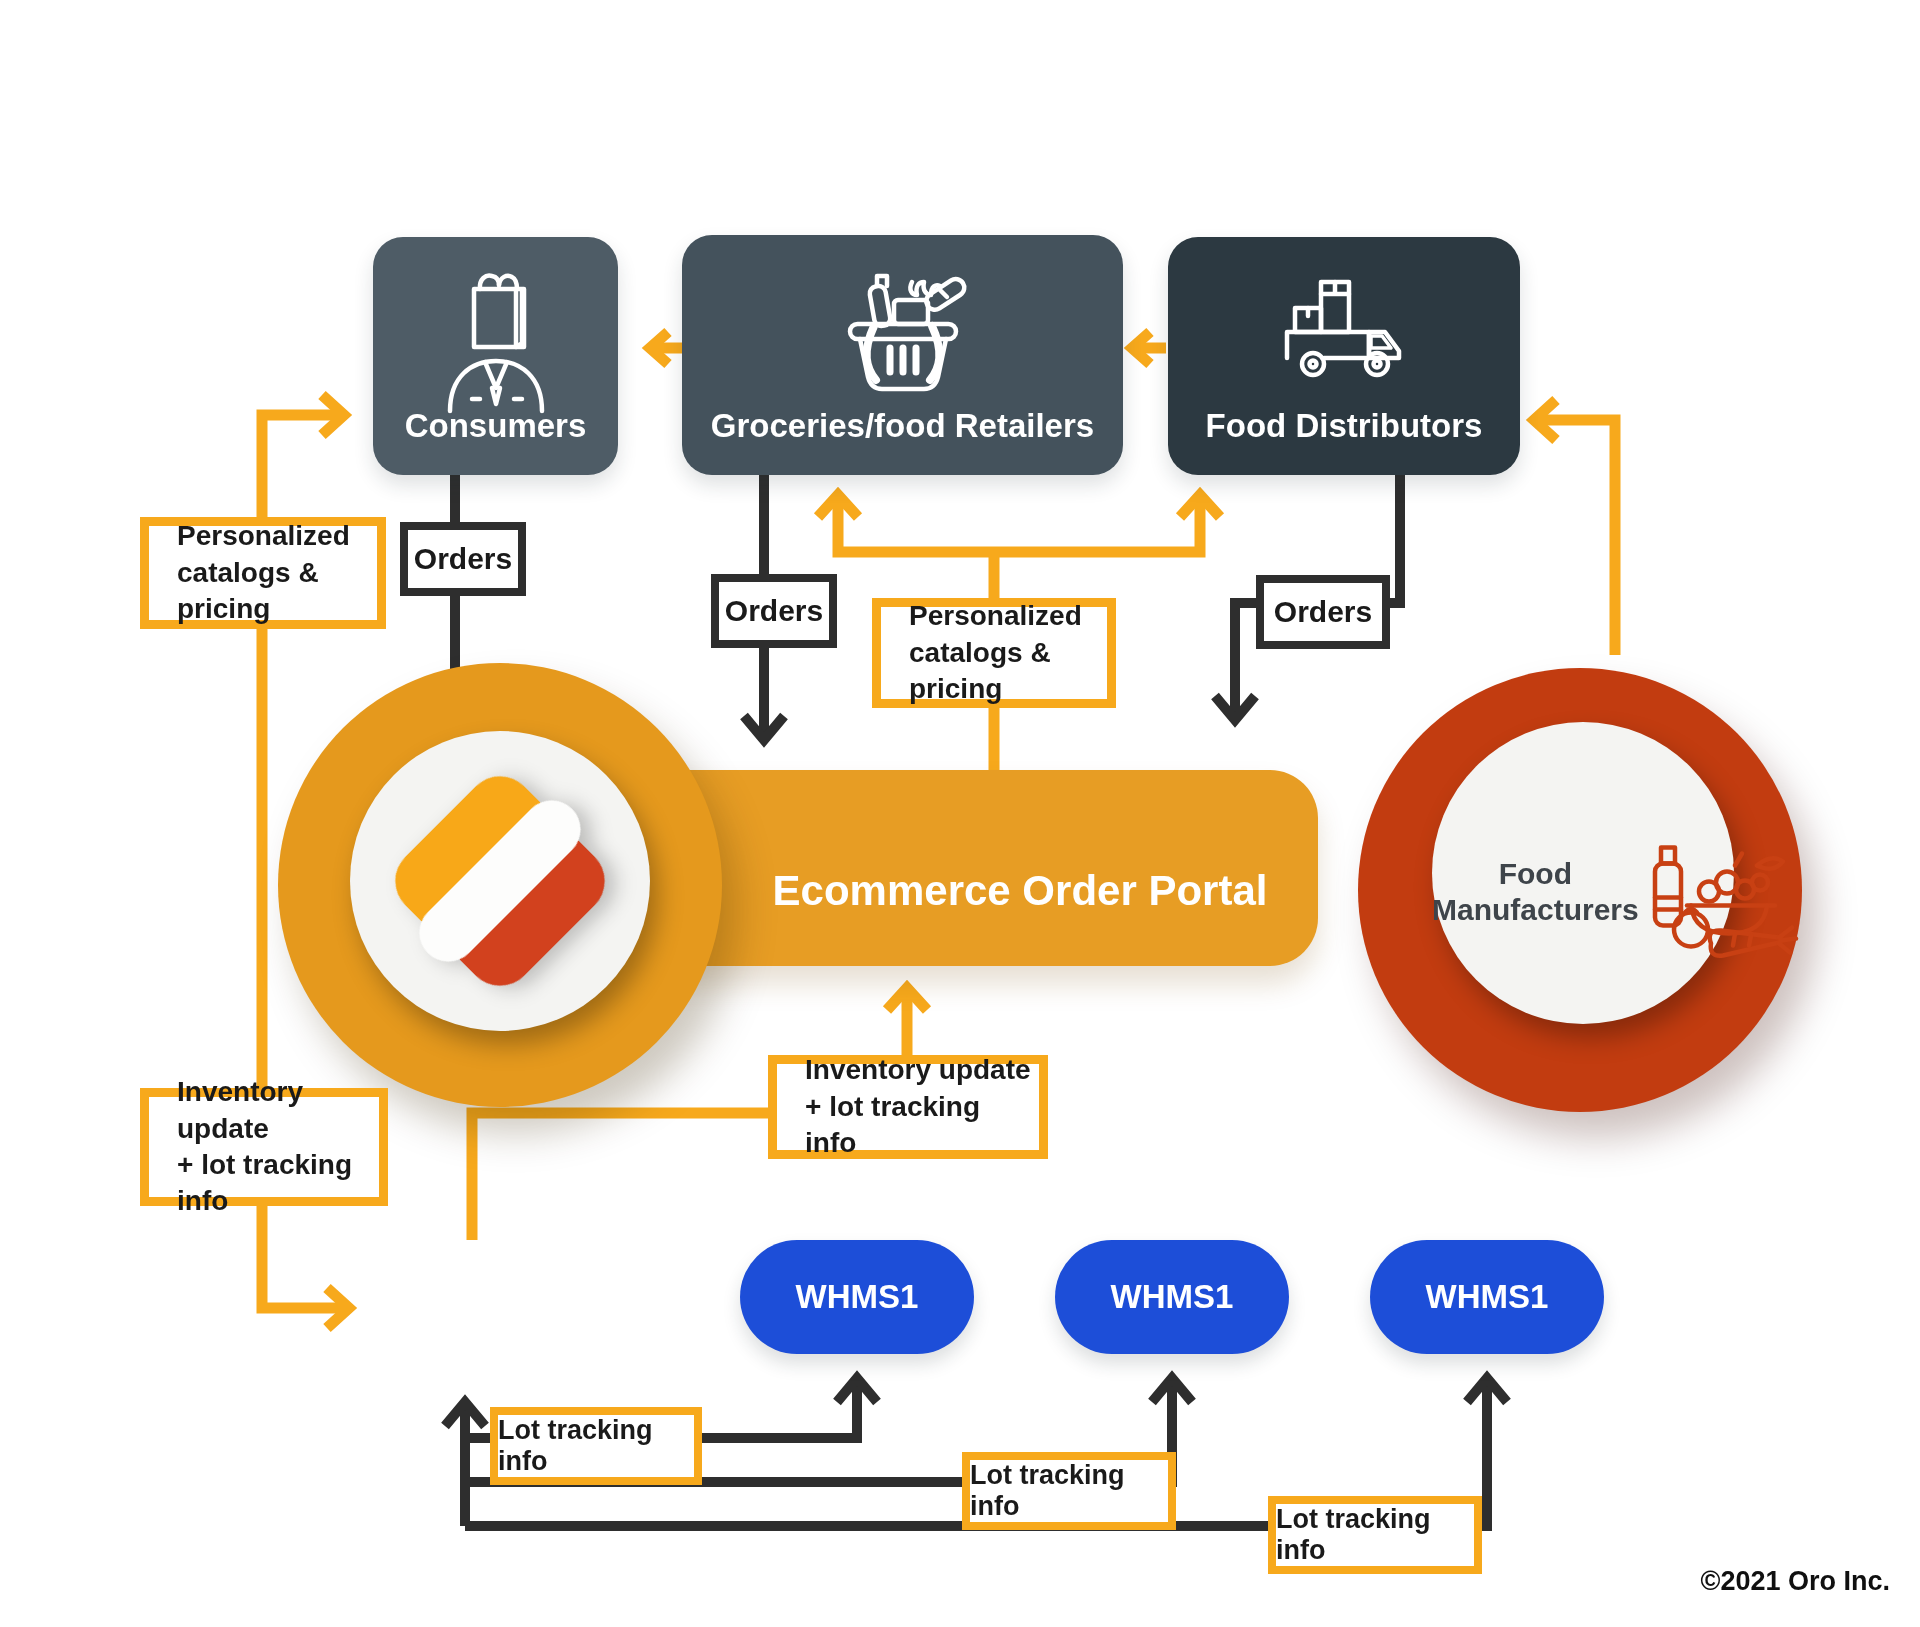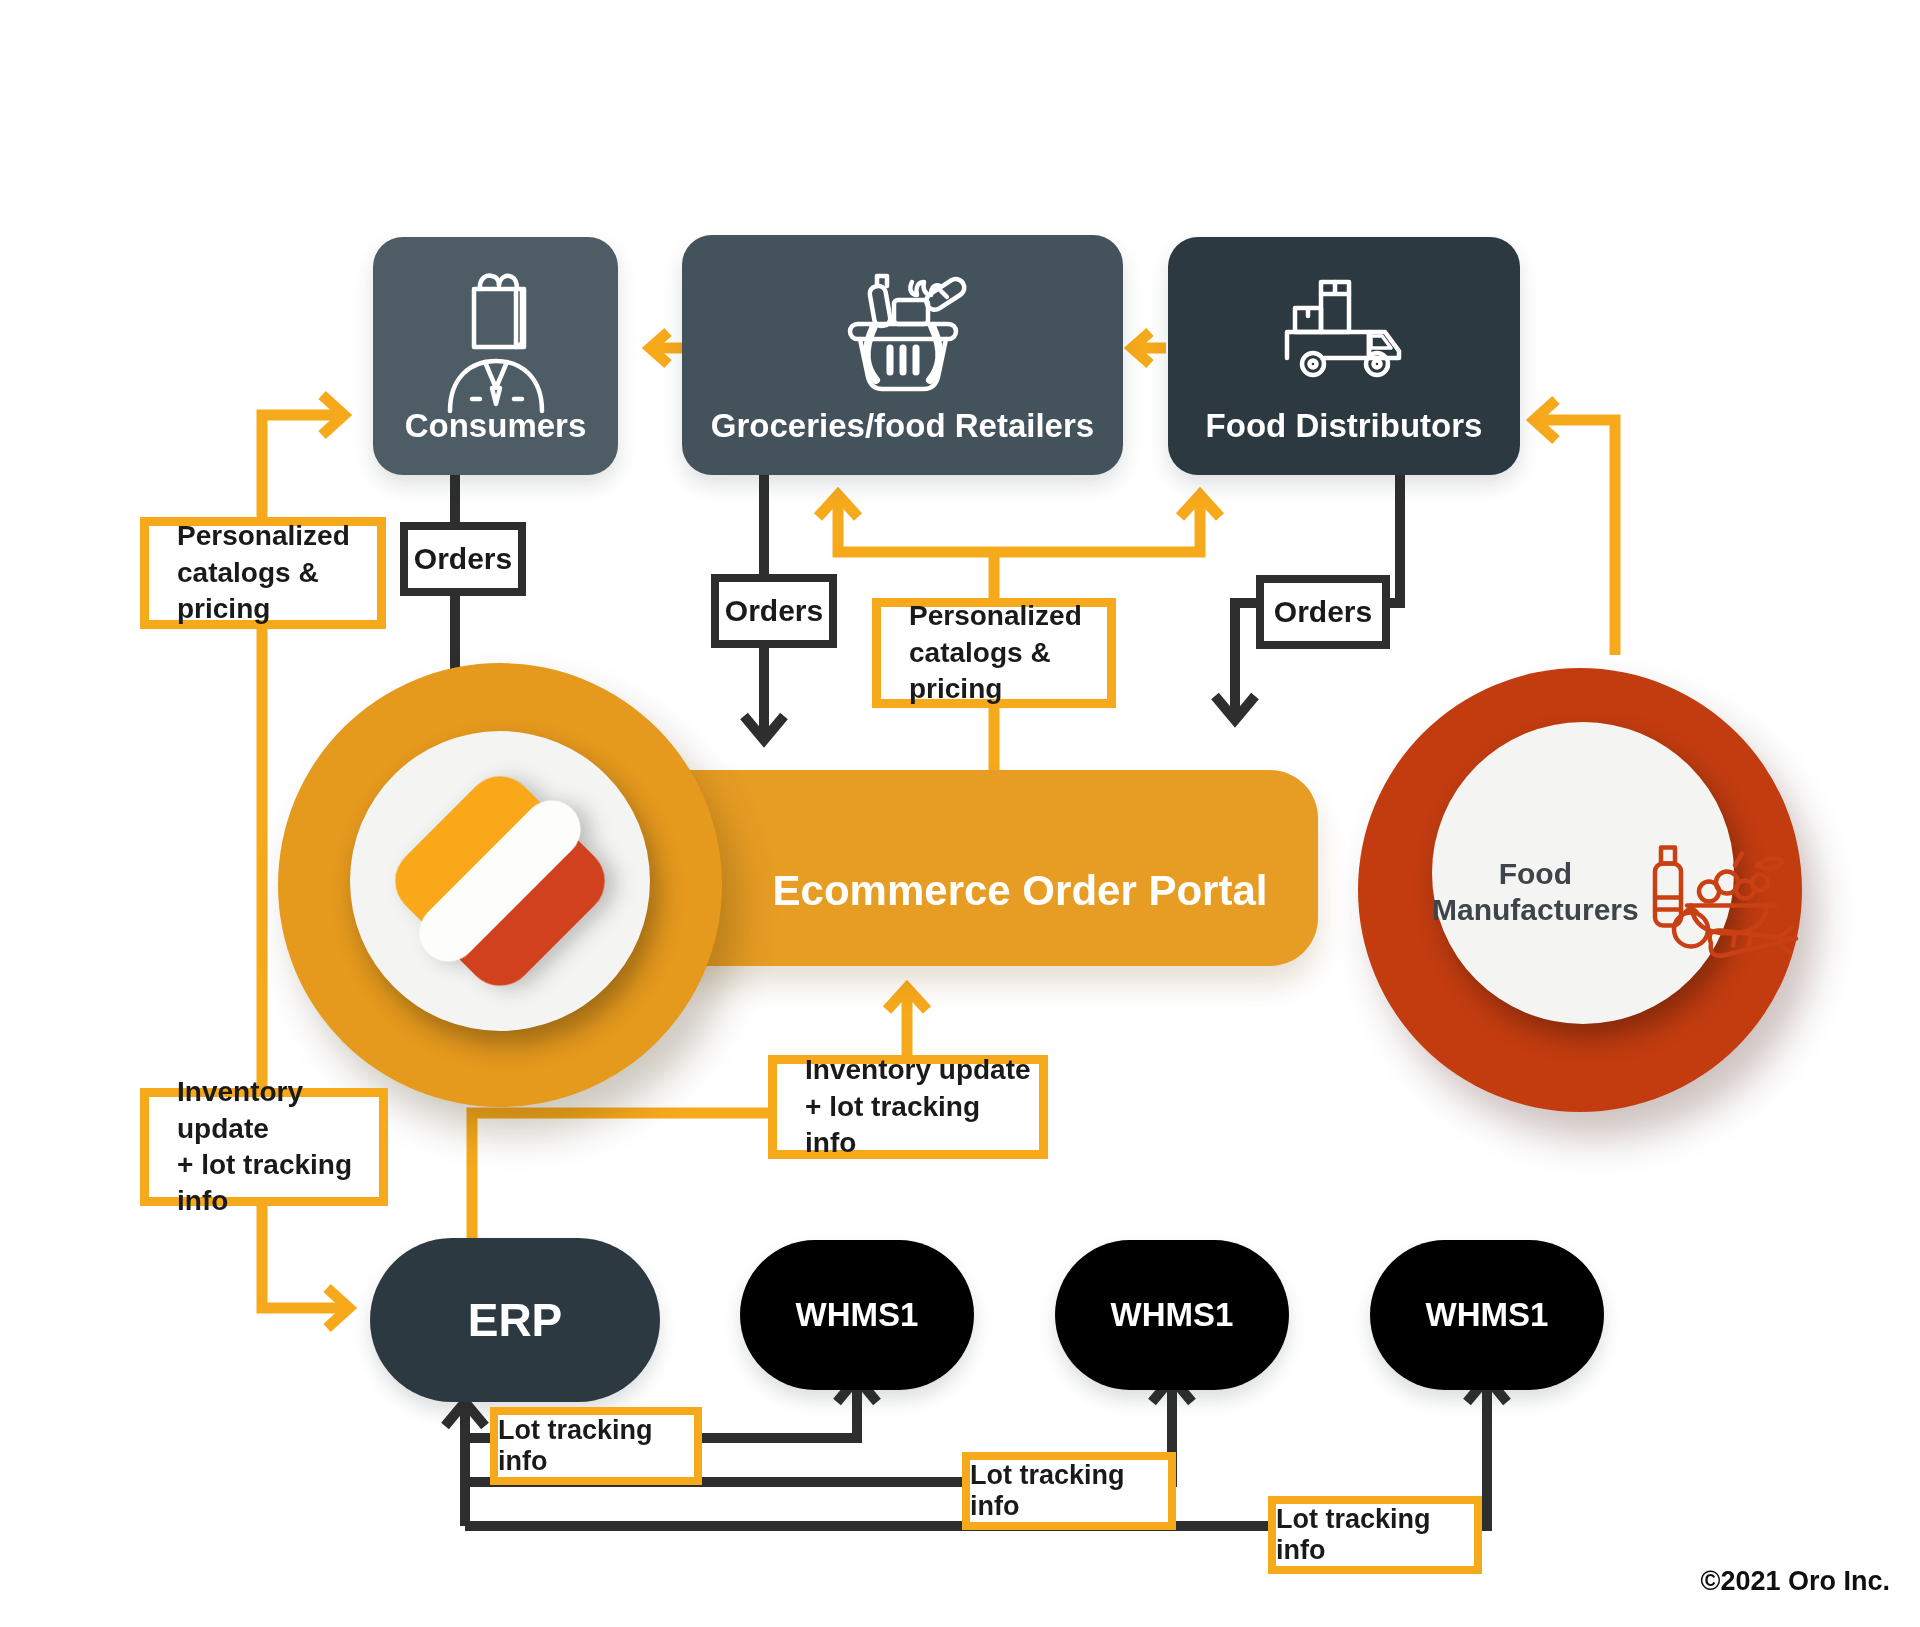--- a/index.html
+++ b/index.html
@@ -57,21 +57,21 @@
             transform:rotate(-45deg);
             background:linear-gradient(180deg,#F8A818 0%,#F8A818 50%,#D2411E 50%,#D2411E 100%);
             filter:drop-shadow(6px 10px 10px rgba(0,0,0,.22));}
   .oro-logo .pill{position:absolute;left:50%;top:50%;width:204px;height:58px;border-radius:29px;
                   background:#fdfdfc;transform:translate(-50%,-50%);}
 
   
   .pill-node{border-radius:90px;z-index:3;display:flex;align-items:center;justify-content:center;
              color:#fff;font-weight:600;box-shadow:0 10px 18px rgba(30,40,50,.15);}
   .erp{left:370px;top:1238px;width:290px;height:164px;background:#2C3941;font-size:46px;}
-  .whms{top:1240px;width:234px;height:150px;background:#000000;font-size:33px;}
+  .whms{top:1240px;width:234px;height:114px;background:#1d4ed8;font-size:33px;}
   .whms.w1{left:740px;} .whms.w2{left:1055px;} .whms.w3{left:1370px;}
 
   .copyright{left:1500px;top:1566px;width:390px;text-align:right;font-size:27px;font-weight:600;color:#101010;z-index:3;}
 
   
   .orders1{left:400px;top:522px;width:110px;height:58px;}
   .orders2{left:711px;top:574px;width:110px;height:58px;}
   .orders3{left:1256px;top:575px;width:118px;height:58px;}
   .pers1{left:140px;top:517px;width:246px;height:112px;}
   .pers2{left:872px;top:598px;width:244px;height:110px;}
@@ -281,23 +281,20 @@
   <div class="abs tag lot lot1">
     <span>Lot tracking info</span>
   </div>
   <div class="abs tag lot lot2">
     <span>Lot tracking info</span>
   </div>
   <div class="abs tag lot lot3">
     <span>Lot tracking info</span>
   </div>
 
-  <div class="abs pill-node erp">
-    <span>ERP</span>
-  </div>
   <div class="abs pill-node whms w1">
     <span>WHMS1</span>
   </div>
   <div class="abs pill-node whms w2">
     <span>WHMS1</span>
   </div>
   <div class="abs pill-node whms w3">
     <span>WHMS1</span>
   </div>
 

